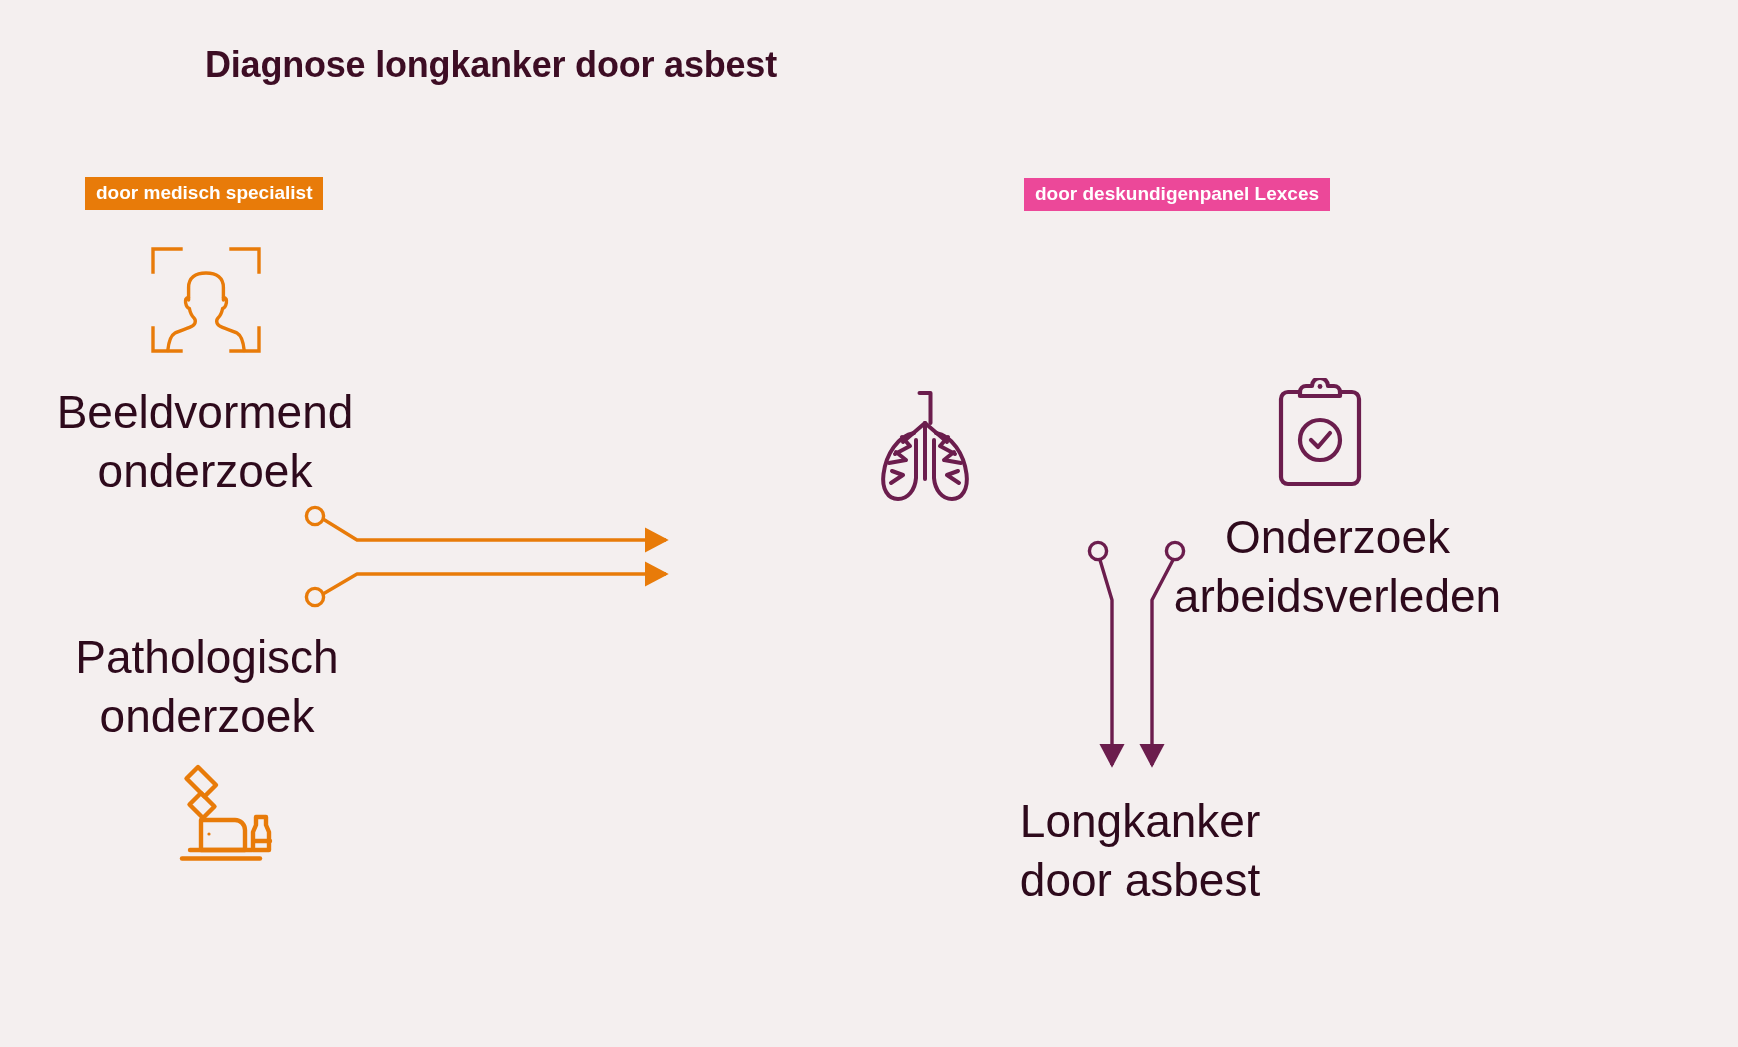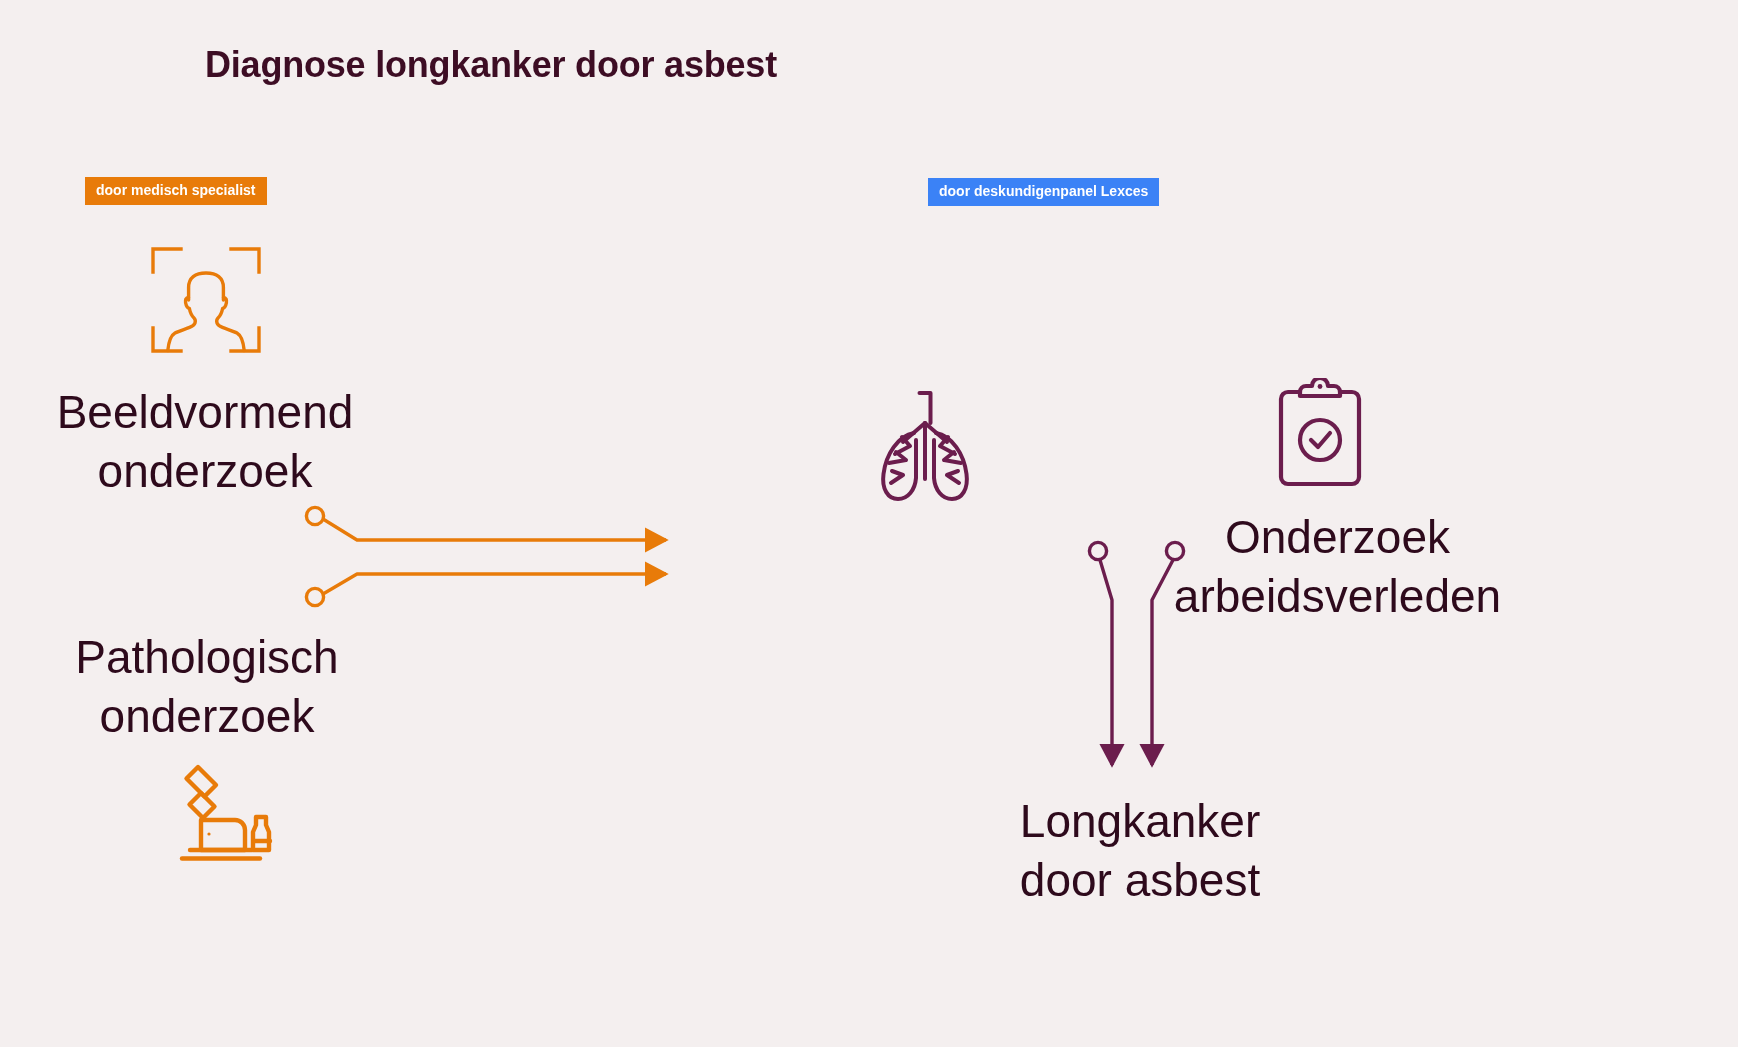--- a/index.html
+++ b/index.html
@@ -29,35 +29,35 @@
     font-weight: bold;
     color: #3d0d24;
     letter-spacing: -0.2px;
     white-space: nowrap;
   }
 
   
   .badge {
     position: absolute;
     color: #ffffff;
-    font-size: 14px;
+    font-size: 19px;
     font-weight: bold;
     padding: 6px 11px 8px 11px;
     white-space: nowrap;
     line-height: 1;
   }
   #badge-specialist {
     left: 85px;
     top: 177px;
     background: #e87b09;
   }
   #badge-panel {
-    left: 928px;
+    left: 1024px;
     top: 178px;
-    background: #3b82f6;
+    background: #ec4899;
   }
 
   
   .node-label {
     position: absolute;
     color: #2e0a1c;
     font-size: 46px;
     line-height: 1.28;
     text-align: center;
     white-space: pre-line;

